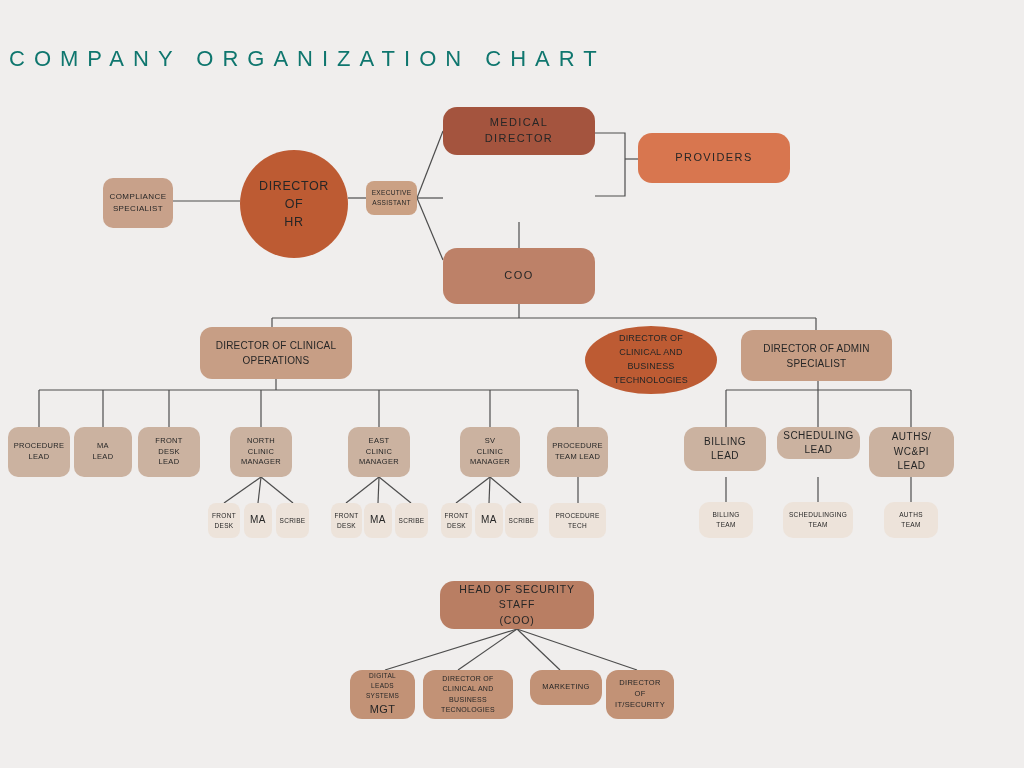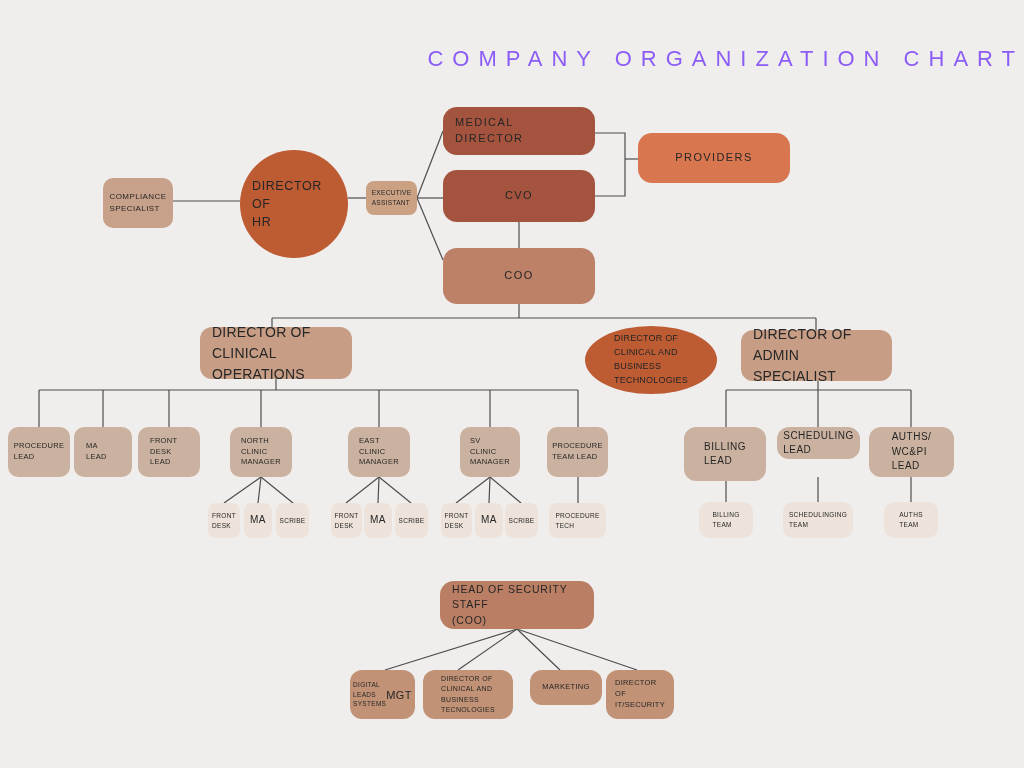--- a/index.html
+++ b/index.html
@@ -1,42 +1,42 @@
 <!DOCTYPE html>
 <html style="--background: #F0EEED; --line: #4d4d4d; --text: #262626; --dark-rust: #A4543E; --rust: #BD5B33; --salmon: #D8764F; --coo: #BD8168; --exec: #CBA184; --compliance: #C8A18A; --dir-tan: #C79E85; --lead: #CBB2A0; --sub: #EDE3DA; --support: #B97E63; --bottom: #C29276;"><head>
 <meta charset="utf-8">
 <style>
   html,body{margin:0;padding:0;}
   body{font-family:"Liberation Sans",sans-serif;}
   .canvas{position:relative;width:1024px;height:768px;background:var(--background,#F0EEED);overflow:hidden;}
-  .title{position:absolute;top:46px;left:0;right:0;text-align:right;font-size:22px;font-weight:500;
-         letter-spacing:9px;text-indent:9px;color:#8b5cf6;}
+  .title{position:absolute;top:46px;left:0;right:0;text-align:left;font-size:22px;font-weight:500;
+         letter-spacing:9px;text-indent:9px;color:#0f766e;}
   .connectors{position:absolute;top:0;left:0;}
   .ln{stroke:var(--line,#4d4d4d);stroke-width:1.2;fill:none;}
-  .node{position:absolute;display:flex;align-items:center;justify-content:center;
+  .node{position:absolute;display:flex;align-items:center;justify-content:center;text-align:center;
         white-space:pre-line;color:var(--text,#262626);line-height:1.45;box-sizing:border-box;padding:12px;}
-  .stack{flex-direction:row;}
+  .stack{flex-direction:column;}
   .circle{border-radius:50%;}
   .r14{border-radius:14px}.r12{border-radius:12px}.r10{border-radius:10px}.r8{border-radius:8px}
   .bg-darkrust{background:var(--dark-rust)}
   .bg-rust{background:var(--rust)}
   .bg-salmon{background:var(--salmon)}
   .bg-coo{background:var(--coo)}
   .bg-exec{background:var(--exec)}
   .bg-compliance{background:var(--compliance)}
   .bg-dirtan{background:var(--dir-tan)}
   .bg-lead{background:var(--lead)}
   .bg-sub{background:var(--sub)}
   .bg-support{background:var(--support)}
   .bg-bottom{background:var(--bottom)}
   .fs125{font-size:12.5px;letter-spacing:.6px}
   .fs11{font-size:11px;letter-spacing:1.4px}
   .fs105{font-size:10.5px;letter-spacing:.8px}
   .fs10{font-size:10px;letter-spacing:.5px}
-  .fs95{font-size:14px;letter-spacing:.2px;line-height:1.5}
+  .fs95{font-size:10px;letter-spacing:.2px;line-height:1.5}
   .fs9{font-size:9px;letter-spacing:.2px;line-height:1.55}
   .fs8{font-size:8px;letter-spacing:.4px}
   .fs75{font-size:7.5px;letter-spacing:.3px}
   .fs7{font-size:7px;letter-spacing:.3px;line-height:1.5}
   .fs65{font-size:6.5px;letter-spacing:.3px;line-height:1.5}
   .fsma{font-size:10px;letter-spacing:.5px}
   .mgt{font-size:11px;letter-spacing:.4px;margin-top:1px;}
 </style>
 </head>
 <body>
@@ -91,21 +91,20 @@
     <path class="ln" d="M517,629 L637,670"></path>
   </svg>
 
   <div class="node r10 bg-compliance fs8" style="left:103px;top:178px;width:70px;height:50px">COMPLIANCE
 SPECIALIST</div>
   <div class="node circle bg-rust fs125" style="left:240px;top:150px;width:108px;height:108px">DIRECTOR OF
 HR</div>
   <div class="node r8 bg-exec fs65" style="left:366px;top:181px;width:51px;height:34px">EXECUTIVE
 ASSISTANT</div>
   <div class="node r14 bg-darkrust fs11" style="left:443px;top:107px;width:152px;height:48px">MEDICAL DIRECTOR</div>
-  <div class="node r14 bg-darkrust fs11" style="left:443px;top:170px;width:152px;height:52px">CVO</div>
   <div class="node r14 bg-coo fs11" style="left:443px;top:248px;width:152px;height:56px">COO</div>
   <div class="node r14 bg-salmon fs11" style="left:638px;top:133px;width:152px;height:50px">PROVIDERS</div>
 
   <div class="node r12 bg-dirtan fs95" style="left:200px;top:327px;width:152px;height:52px">DIRECTOR OF CLINICAL
 OPERATIONS</div>
   <div class="node circle bg-rust fs9" style="left:585px;top:326px;width:132px;height:68px">DIRECTOR OF
 CLINICAL AND
 BUSINESS
 TECHNOLOGIES</div>
   <div class="node r12 bg-dirtan fs95" style="left:741px;top:330px;width:151px;height:51px">DIRECTOR OF ADMIN
@@ -139,21 +138,21 @@
   <div class="node r8 bg-sub fs65" style="left:395px;top:503px;width:33px;height:35px">SCRIBE</div>
 
   <div class="node r8 bg-sub fs65" style="left:441px;top:503px;width:31px;height:35px">FRONT
 DESK</div>
   <div class="node r8 bg-sub fsma" style="left:475px;top:503px;width:28px;height:35px">MA</div>
   <div class="node r8 bg-sub fs65" style="left:505px;top:503px;width:33px;height:35px">SCRIBE</div>
 
   <div class="node r8 bg-sub fs65" style="left:549px;top:503px;width:57px;height:35px">PROCEDURE
 TECH</div>
 
-  <div class="node r12 bg-lead fs10" style="left:684px;top:427px;width:82px;height:54px">BILLING
+  <div class="node r12 bg-lead fs10" style="left:684px;top:427px;width:82px;height:44px">BILLING
 LEAD</div>
   <div class="node r12 bg-lead fs10" style="left:777px;top:427px;width:83px;height:32px">SCHEDULING
 LEAD</div>
   <div class="node r12 bg-lead fs10" style="left:869px;top:427px;width:85px;height:50px">AUTHS/
 WC&amp;PI
 LEAD</div>
 
   <div class="node r10 bg-sub fs65" style="left:699px;top:502px;width:54px;height:36px">BILLING
 TEAM</div>
   <div class="node r10 bg-sub fs65" style="left:783px;top:502px;width:70px;height:36px">SCHEDULINGING

